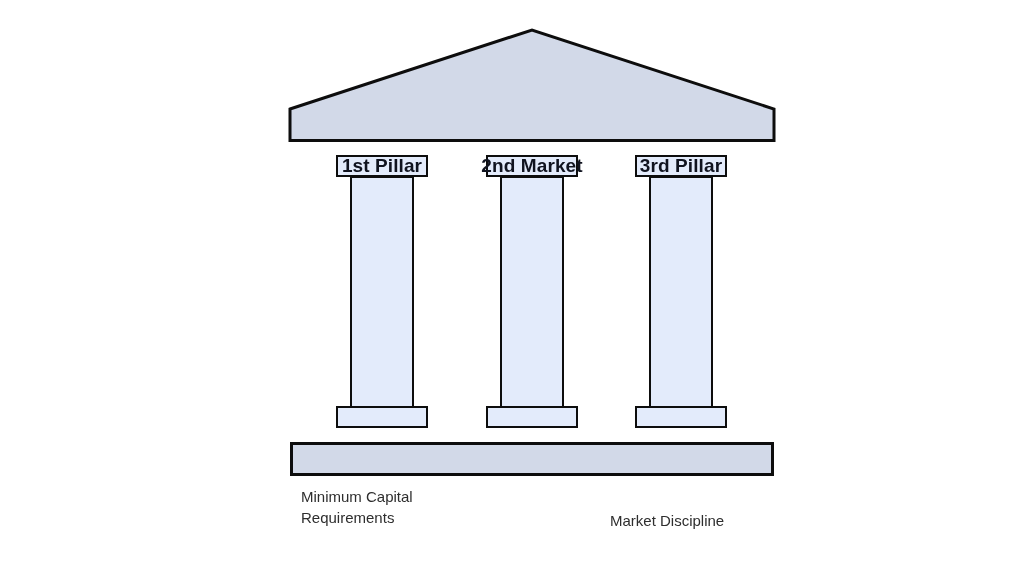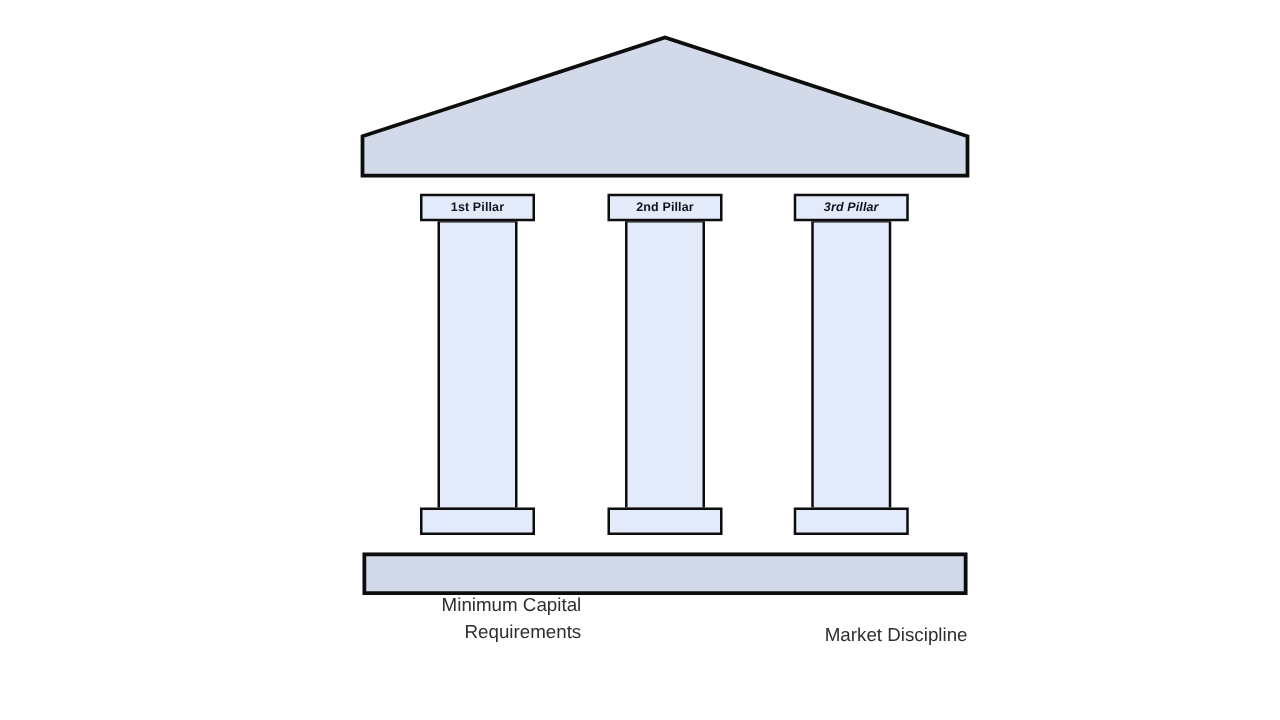--- a/index.html
+++ b/index.html
@@ -42,21 +42,21 @@
     width: 92px;
     height: 22px;
     background: var(--pillar-fill);
     border: 2.5px solid var(--outline);
     display: flex;
     align-items: center;
     justify-content: center;
     z-index: 3;
   }
   .capital span {
-    font-size: 10px;
+    font-size: 19px;
     font-weight: bold;
     color: var(--pillar-label-text);
     letter-spacing: 0.1px;
     white-space: nowrap;
   }
 
   .shaft {
     position: absolute;
     top: 176px;
     width: 64px;
@@ -73,38 +73,38 @@
     height: 22px;
     background: var(--pillar-fill);
     border: 2.5px solid var(--outline);
     z-index: 3;
   }
 
   .cap-1, .base-1 { left: 336px; }
   .shaft-1        { left: 350px; }
   .cap-2, .base-2 { left: 486px; }
   .shaft-2        { left: 500px; }
-  .cap-3, .base-3 { left: 635px; font-style: italic; }
+  .cap-3, .base-3 { left: 635px; }
   .shaft-3        { left: 649px; }
 
   .foundation {
     position: absolute;
     left: 290px;
     top: 442px;
     width: 484px;
     height: 34px;
     background: var(--roof-fill);
     border: 3px solid var(--outline);
   }
 
   .caption {
     position: absolute;
-    top: 475px;
+    top: 487px;
     width: 164px;
-    text-align: right;
+    text-align: left;
     font-size: 15px;
     line-height: 20.5px;
     color: var(--caption-text);
   }
   .caption-1 { left: 301px; }
   .caption-2 { left: 462px; }
   .caption-3 { left: 610px; margin-top: 24px; }
 </style>
 </head>
 <body>
@@ -116,21 +116,21 @@
   </svg>
 
   <div class="shaft shaft-1"></div>
   <div class="capital cap-1">
     <span>1st Pillar</span>
   </div>
   <div class="base base-1"></div>
 
   <div class="shaft shaft-2"></div>
   <div class="capital cap-2">
-    <span>2nd Pillar</span>
+    <span>2nd Market</span>
   </div>
   <div class="base base-2"></div>
 
   <div class="shaft shaft-3"></div>
   <div class="capital cap-3">
     <span>3rd Pillar</span>
   </div>
   <div class="base base-3"></div>
 
   <div class="foundation"></div>

